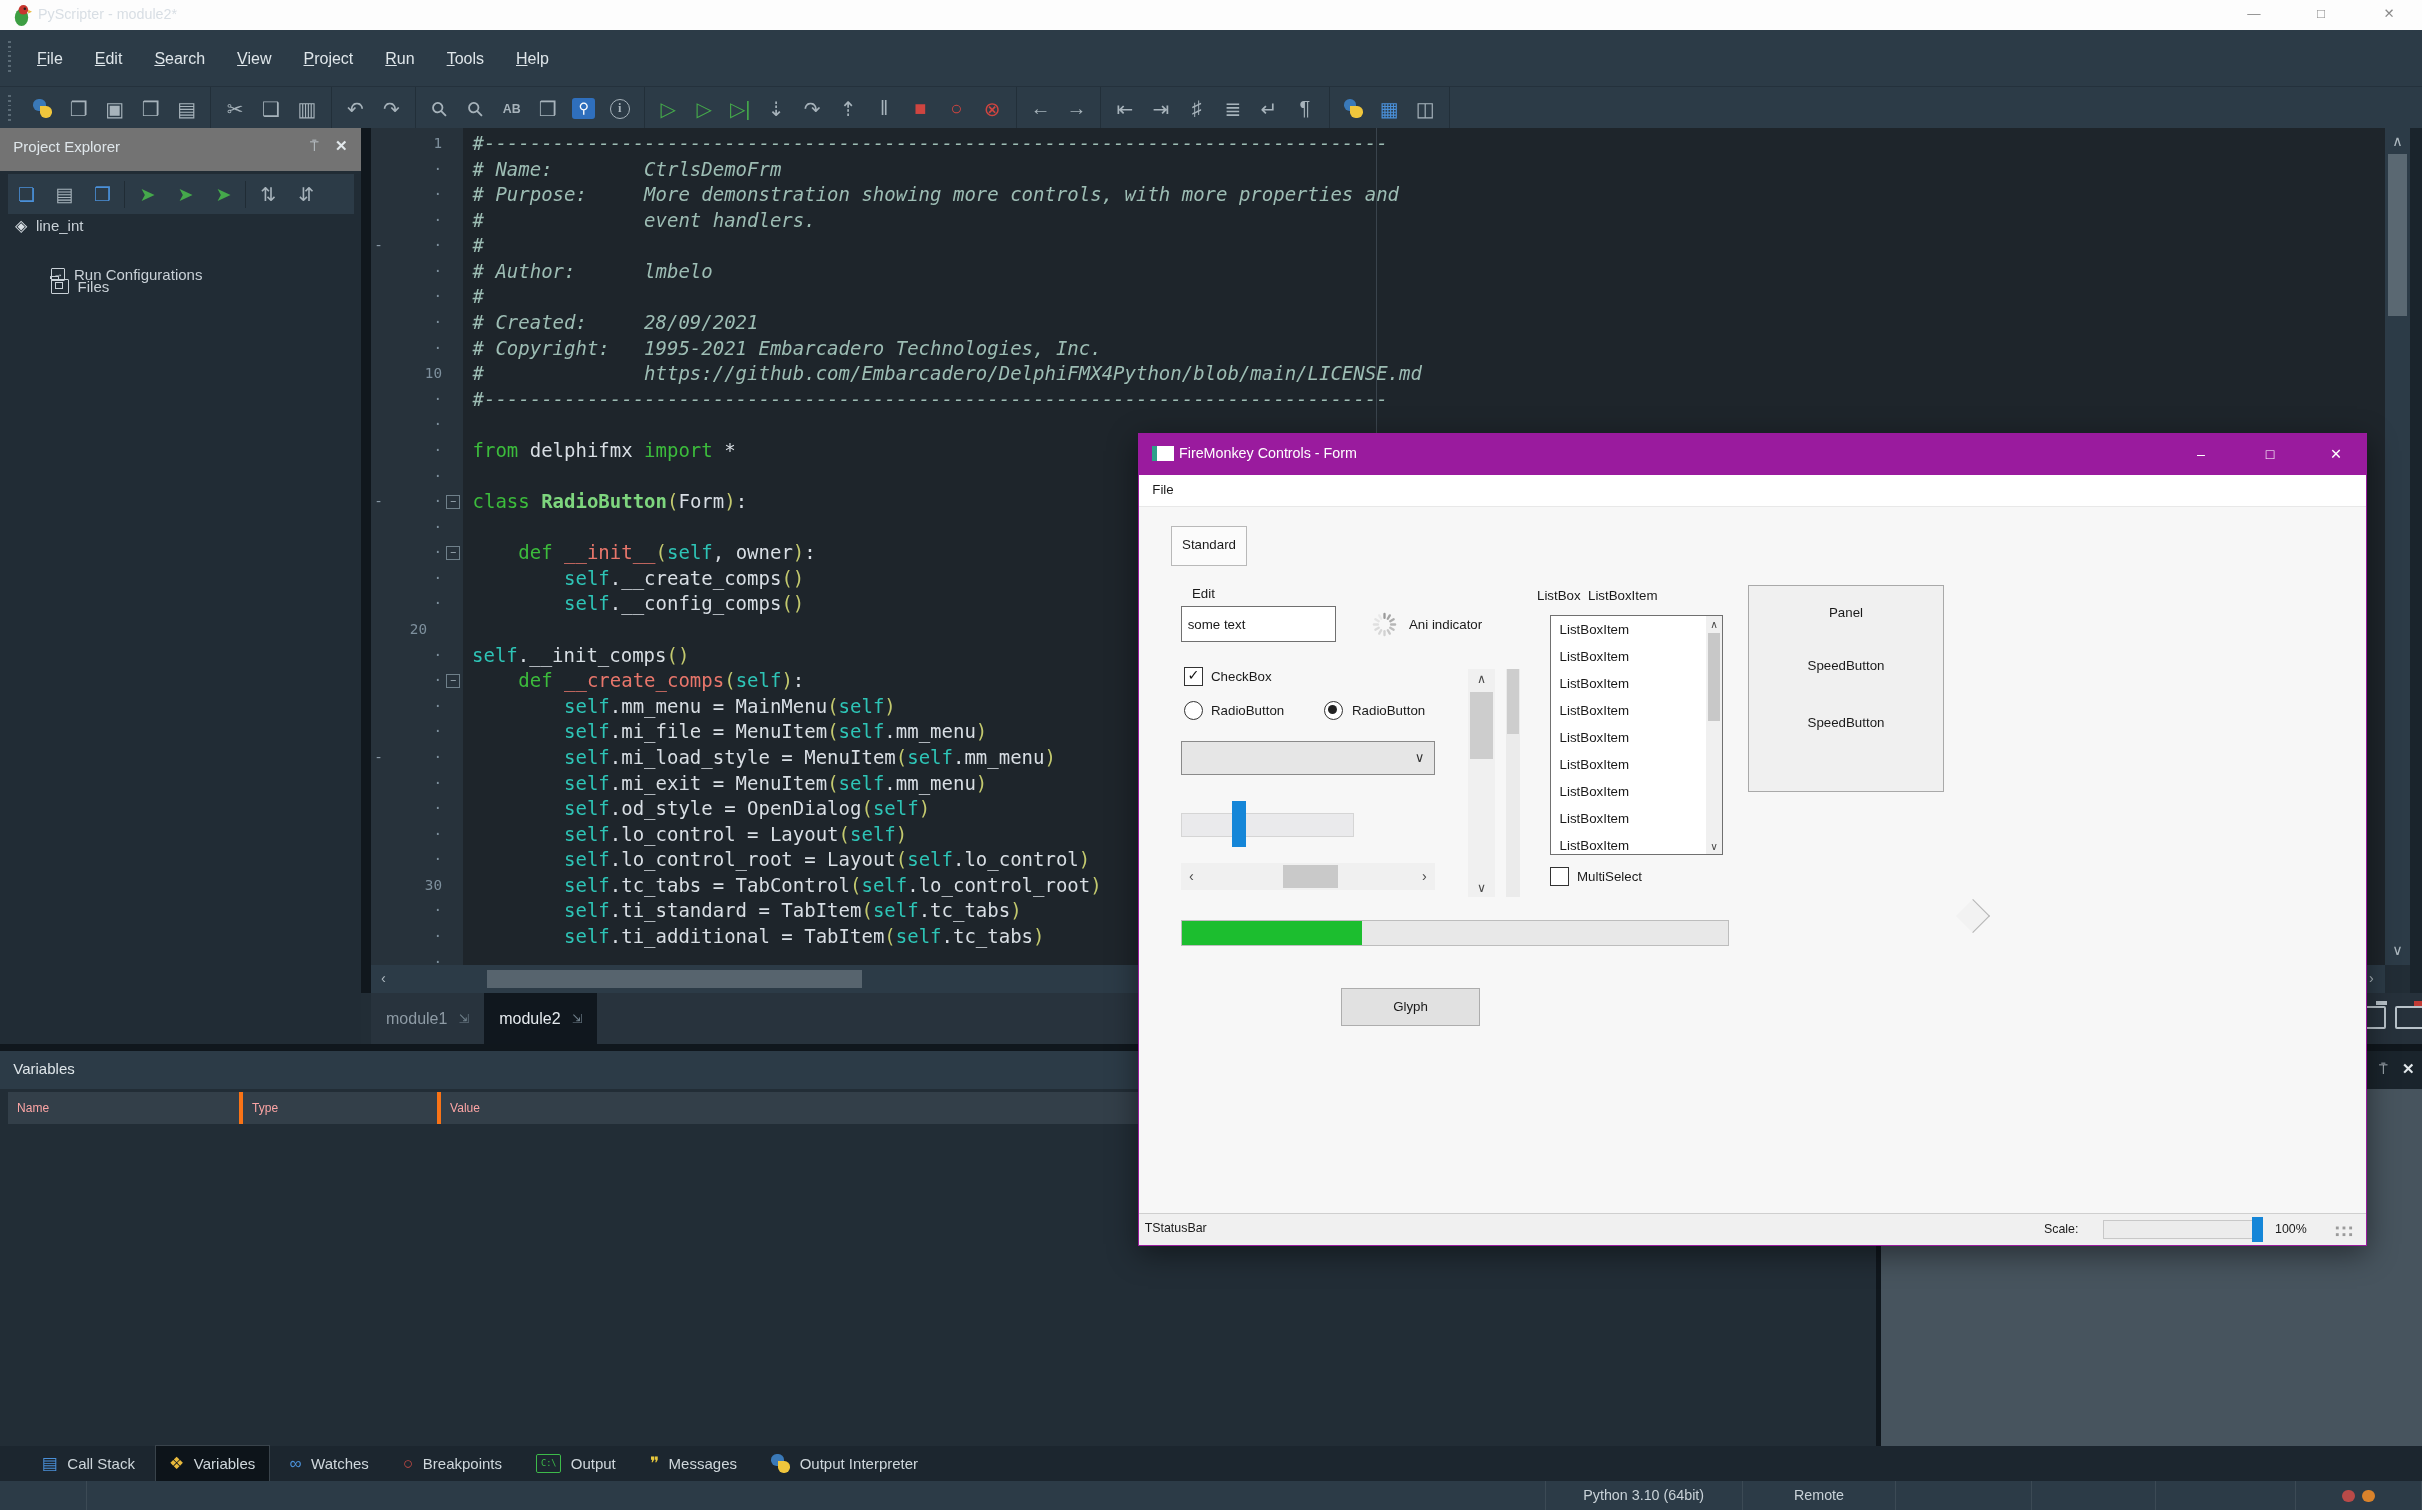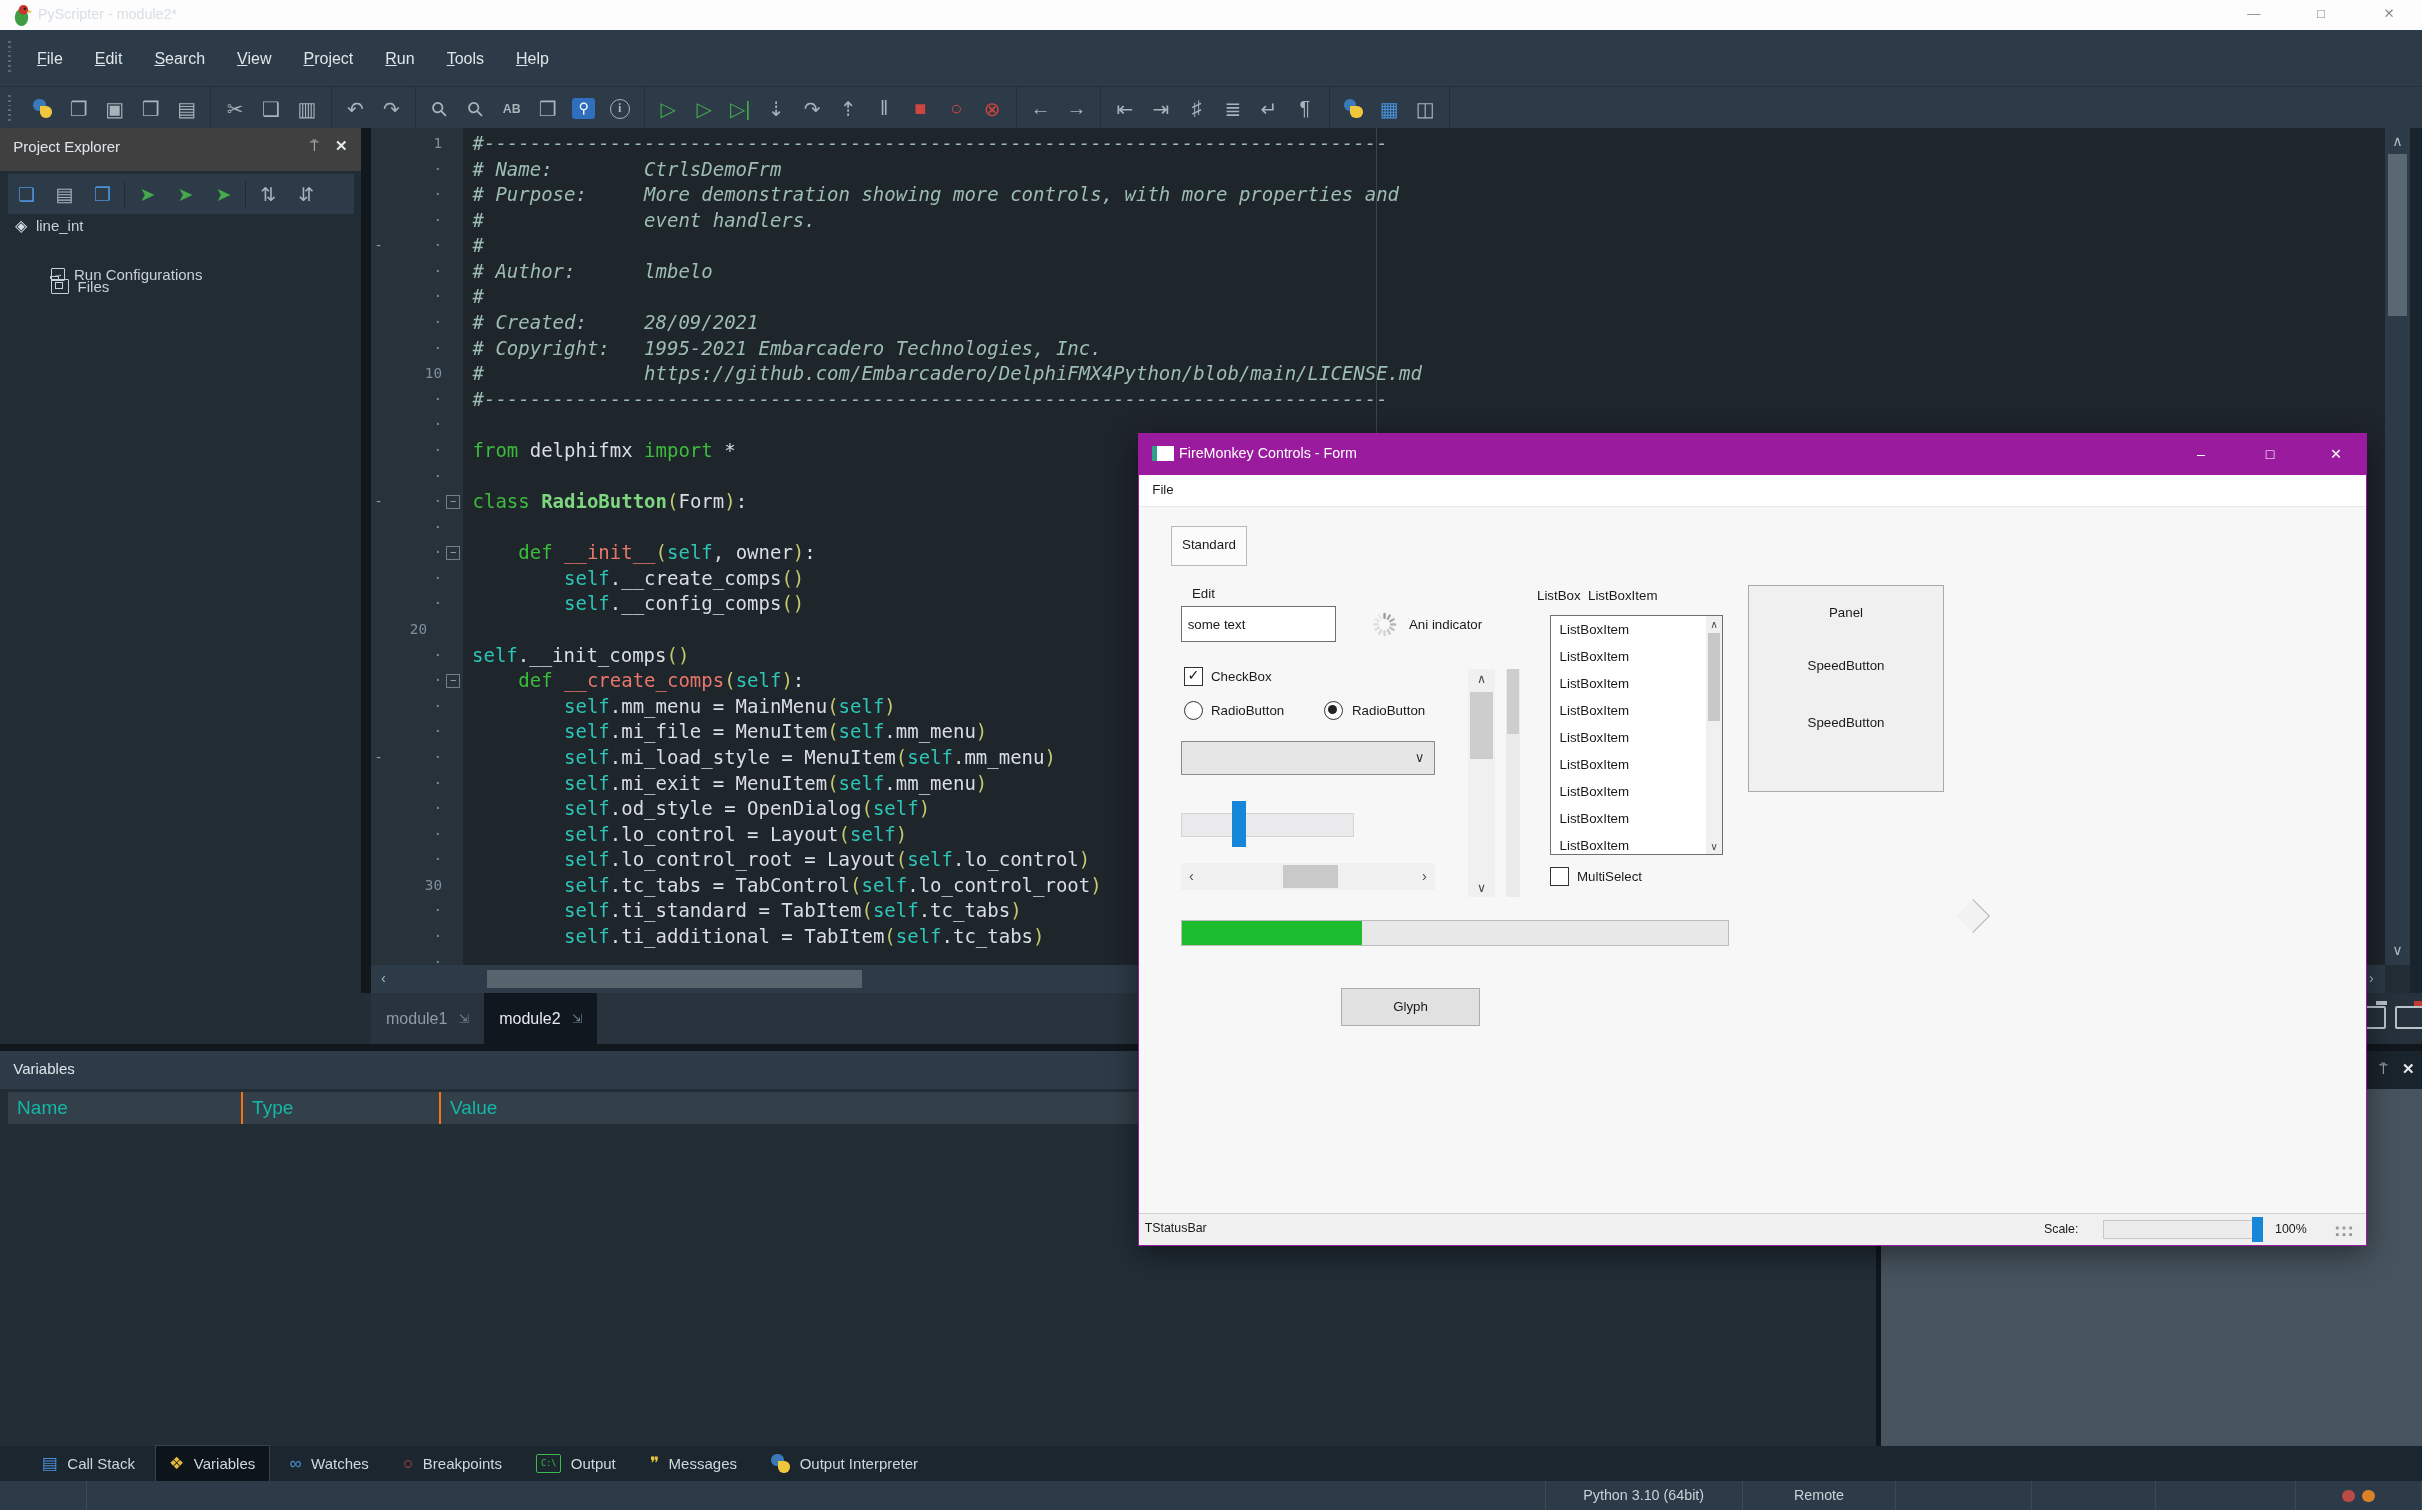--- a/index.html
+++ b/index.html
@@ -20,21 +20,21 @@
   .gy{color:#a7b3bb;} .gn{color:#45a94b;} .rd{color:#cf4540;} .bl{color:#4a90d9;}
   .rot45{transform:rotate(-45deg);display:inline-block;}
   .ab-txt{font-size:12.4px;font-weight:bold;letter-spacing:0;}
   .circle-i{width:18px;height:18px;border:1.9px solid #a7b3bb;border-radius:50%;font-size:12.4px;line-height:17px;text-align:center;font-weight:bold;font-family:"Liberation Serif",serif;}
   .boxsearch{width:23px;height:21px;background:#2f6fbd;border-radius:2.9px;color:#fff;font-size:14.3px;text-align:center;line-height:20px;}
   .py-icon{position:relative;width:19px;height:19px;display:inline-block;}
   .py-icon::before{content:"";position:absolute;left:0;top:0;width:12.4px;height:12.4px;background:#3a79b8;border-radius:5.7px 5.7px 0 5.7px;}
   .py-icon::after{content:"";position:absolute;right:0;bottom:0;width:12.4px;height:12.4px;background:#f0c63c;border-radius:0 5.7px 5.7px 5.7px;}
   
   #pe{left:0;top:128px;width:361px;height:923px;background:#212c35;}
-  #pe-header{position:absolute;left:0;top:0;width:361px;height:43px;background:#404040;color:#dfe6ea;font-size:15px;}
+  #pe-header{position:absolute;left:0;top:0;width:361px;height:43px;background:#737373;color:#dfe6ea;font-size:15px;}
   #pe-tools{position:absolute;left:7.6px;top:46px;width:346px;height:40px;background:#2c3b47;display:flex;align-items:center;}
   .pe-btn{width:38px;height:34px;display:inline-flex;align-items:center;justify-content:center;font-size:19px;color:#b8c3ca;}
   .pe-sep{width:1px;height:27px;background:#202c35;margin:0 2.9px;}
   .tree-row{position:absolute;display:flex;align-items:center;color:#c9d1d7;font-size:15px;gap:8.6px;}
   .cube{color:#d7dee3;font-size:16px;}
   .folder-icon{position:relative;width:16px;height:12.4px;border:1.9px solid #c9d1d7;border-radius:1px;display:inline-block;}
   .folder-icon::before{content:"";position:absolute;left:-1.9px;top:-4.8px;width:6.7px;height:2.9px;border:1.9px solid #c9d1d7;border-bottom:none;border-radius:1px 1px 0 0;}
   .folder-inner{position:absolute;left:2.9px;top:1.9px;width:5.7px;height:4.8px;border:1.9px solid #c9d1d7;}
   .runcfg{font-size:9.5px;color:#c9d1d7;border:1.9px solid #c9d1d7;width:12.4px;height:10.5px;line-height:10.5px;text-align:center;border-radius:1px;}
   .pin-g{font-size:14.3px;color:#c7d0d6;}
@@ -62,21 +62,21 @@
   .scr-arrow{position:absolute;font-size:14.3px;line-height:27.6px;width:21px;text-align:center;}
   
   #edtabs{left:371px;top:993px;width:1505px;height:51px;background:#28333d;display:flex;}
   .edtab{display:flex;align-items:center;gap:11.4px;padding:0 15px;font-size:16px;color:#8e9ba5;}
   .edtab.active{background:#10171e;color:#e6ebef;}
   .edtab .exp{font-size:12.4px;color:#70808b;}
   
   #vars{left:0;top:1051px;width:1876px;height:395px;background:#222d36;}
   #vars-header{position:absolute;left:0;top:0;width:1876px;height:38px;background:#2c3b47;color:#dfe6ea;font-size:15px;}
   #vars-cols{position:absolute;left:7.6px;top:41px;width:1868px;height:32px;background:#333f49;display:flex;}
-  .vcol{color:#14b8a6;font-size:19px;line-height:32px;padding-left:9.5px;border-right:2px solid #f97316;box-sizing:border-box;}
+  .vcol{color:#fca5a5;font-size:12px;line-height:32px;padding-left:9.5px;border-right:4px solid #f97316;box-sizing:border-box;}
   #splitH{left:0;top:1044px;width:2422px;height:6.7px;background:#10171d;}
   #splitV{left:1876px;top:993px;width:5.7px;height:453px;background:#10171d;}
   #rdock-tabs{left:1881px;top:993px;width:541px;height:51px;background:#26313b;}
   #rdock-head{left:1881px;top:1051px;width:541px;height:38px;background:#1a242c;color:#c7d0d6;}
   #rdock-body{left:1881px;top:1089px;width:541px;height:357px;background:#47545e;}
   .mini-folder{position:relative;width:25px;height:19px;border:2.9px solid #b9c3ca;border-radius:1.9px;display:inline-block;}
   .mini-folder::before{content:"";position:absolute;right:-2.9px;top:-7.6px;width:11.4px;height:3.8px;background:#b9c3ca;}
   .red-dot{position:absolute;right:-2.9px;top:-7.6px;width:11.4px;height:4.8px;background:#c23b35;}
   
   #btabs{left:0;top:1446px;width:2422px;height:35px;background:#1c262f;display:flex;align-items:center;padding-left:28.5px;box-sizing:border-box;gap:7.6px;}

